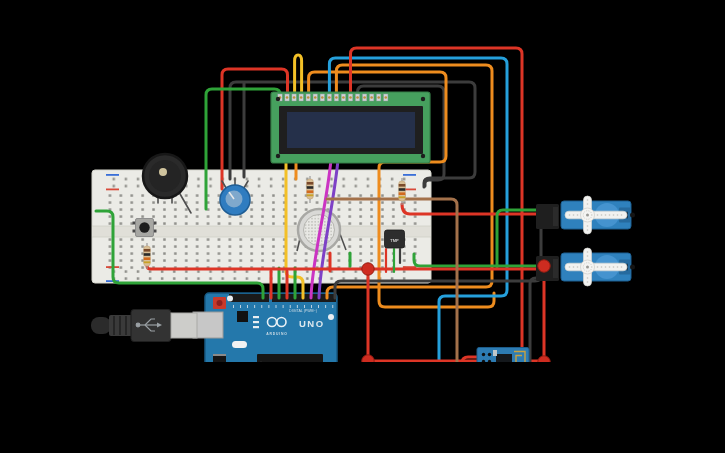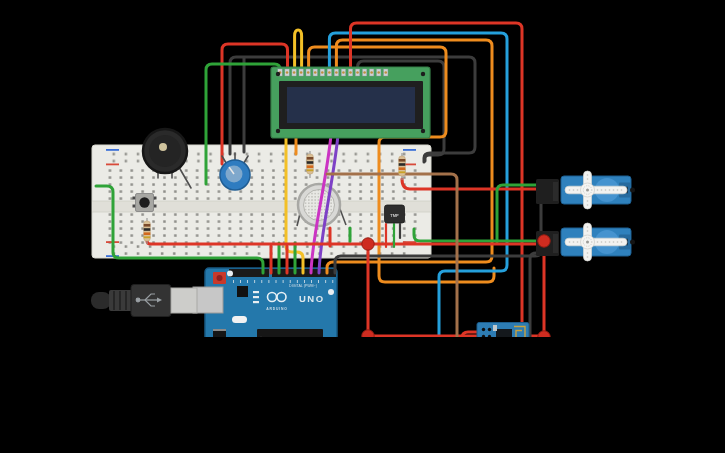--- a/index.html
+++ b/index.html
@@ -1,16 +1,16 @@
 <!DOCTYPE html>
 <html><head>
 <meta charset="utf-8">
 <style>
   html,body{margin:0;padding:0;background:#000;}
-  .stage{width:725px;height:337px;position:relative;overflow:hidden;}
+  .stage{width:725px;height:337px;position:relative;overflow:hidden;margin-top:25px;}
   svg text{font-family:"Liberation Sans", sans-serif;}
 </style>
 </head>
 <body>
 
 <div class="stage">
 <svg width="725" height="453" viewBox="0 0 725 453" xmlns="http://www.w3.org/2000/svg">
   <defs>
     <pattern id="hA" x="104.5" y="167" width="10.9" height="7" patternUnits="userSpaceOnUse">
       <rect x="4.2" y="2.3" width="2.5" height="2.5" fill="#8f8f8a"></rect>

